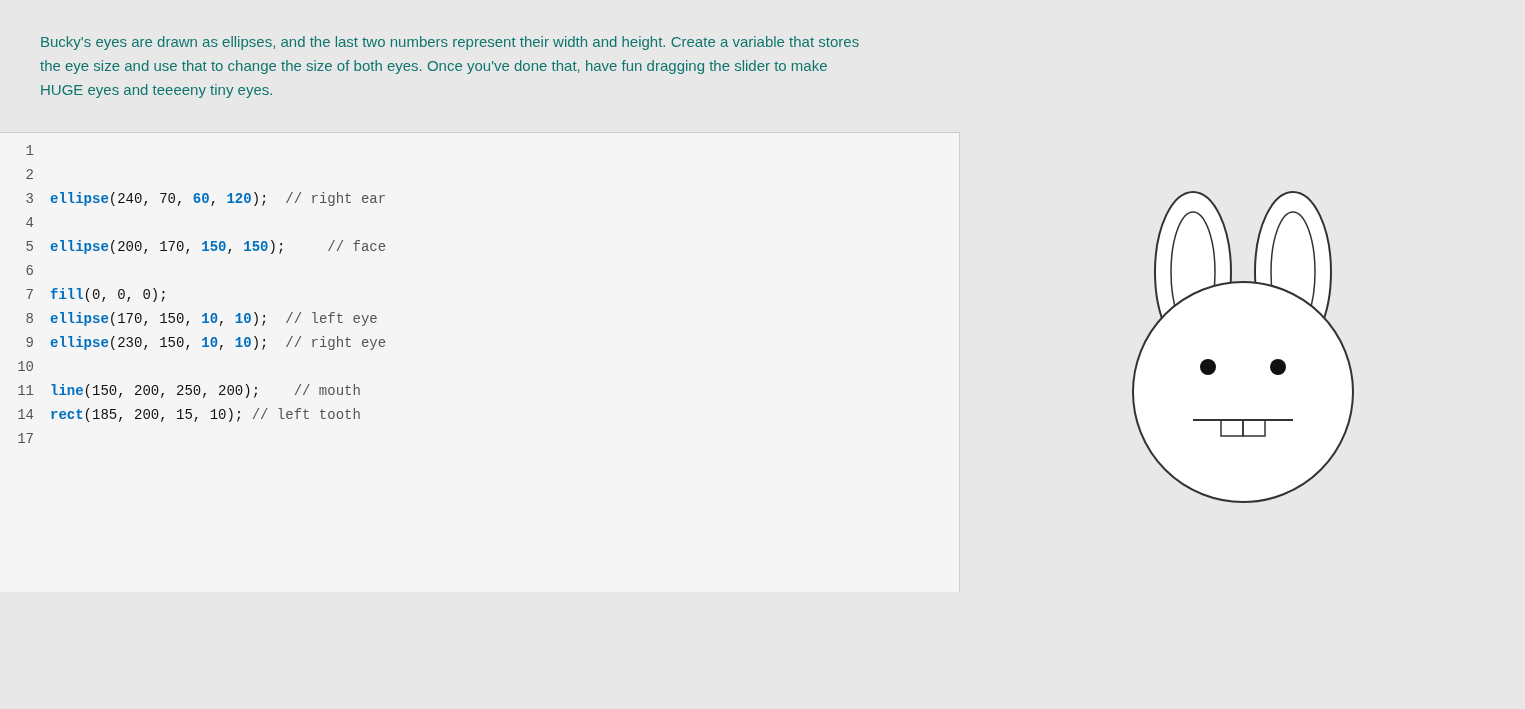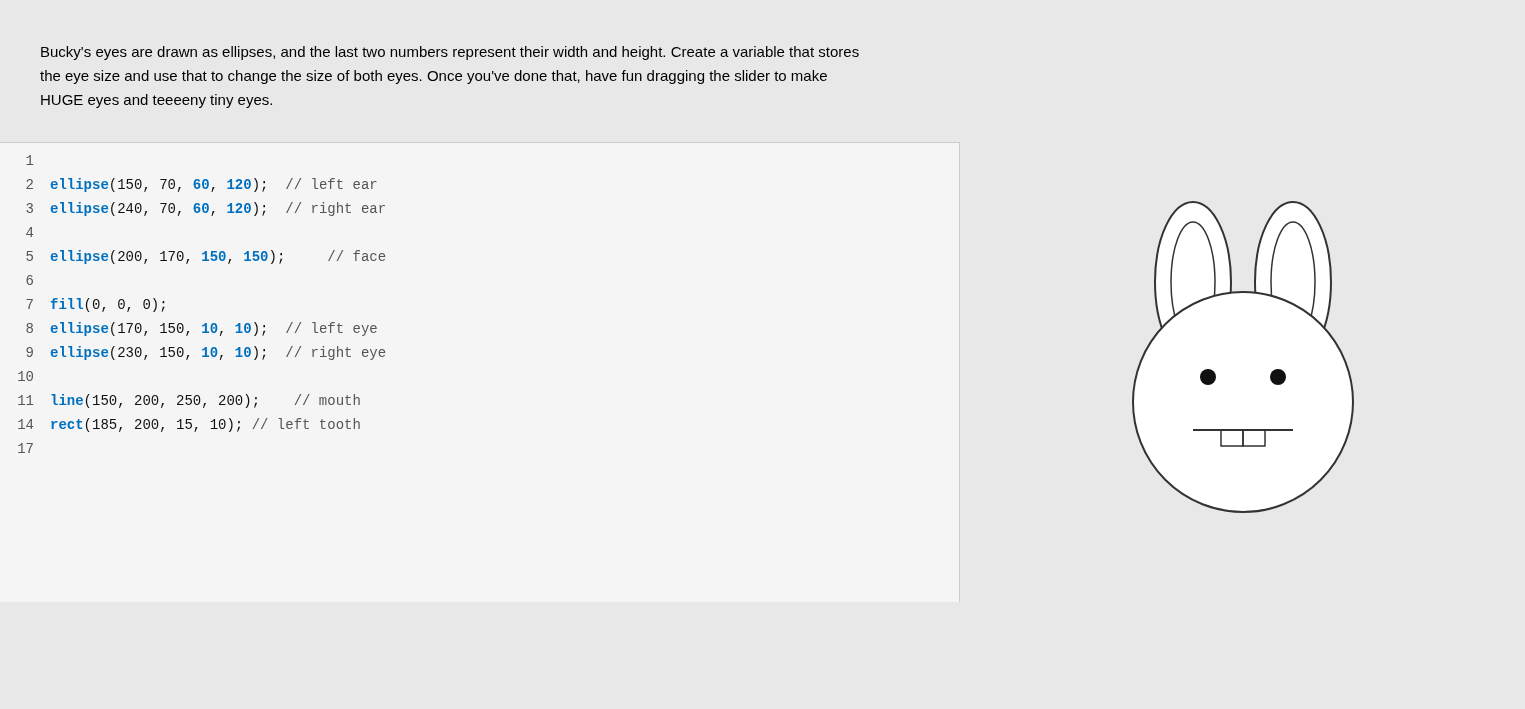--- a/index.html
+++ b/index.html
@@ -4,23 +4,23 @@
   <style>
     * { margin: 0; padding: 0; box-sizing: border-box; }
     body {
       background: #e8e8e8;
       font-family: Arial, sans-serif;
       width: 1525px;
       min-height: 709px;
     }
 
     .description {
-      padding: 40px 40px 20px 40px;
+      padding: 30px 40px 20px 40px;
       font-size: 15px;
-      color: #000000;
+      color: #0f766e;
       line-height: 1.6;
       max-width: 900px;
     }
 
     .main-content {
       display: flex;
       flex-direction: row;
       margin: 10px 0 0 0;
     }
 
@@ -93,21 +93,20 @@
 
 <div class="main-content">
   <div class="code-panel">
 
     <div class="code-line">
       <span class="line-number">1</span>
       <span class="line-content"></span>
     </div>
     <div class="code-line">
       <span class="line-number">2</span>
-      <span class="line-content"><span class="kw">ellipse</span>(150, 70, <span class="kw">60</span>, <span class="kw">120</span>);  <span class="cm">// left ear</span></span>
     </div>
     <div class="code-line">
       <span class="line-number">3</span>
       <span class="line-content"><span class="kw">ellipse</span>(240, 70, <span class="kw">60</span>, <span class="kw">120</span>);  <span class="cm">// right ear</span></span>
     </div>
     <div class="code-line">
       <span class="line-number">4</span>
       <span class="line-content"></span>
     </div>
     <div class="code-line">

